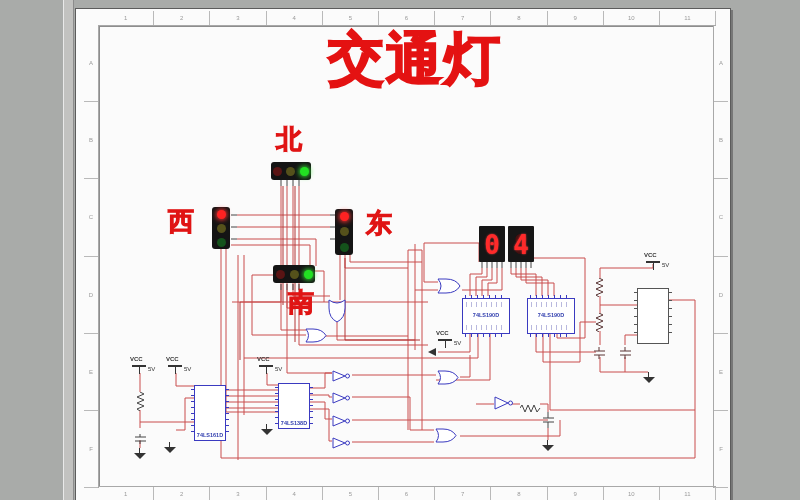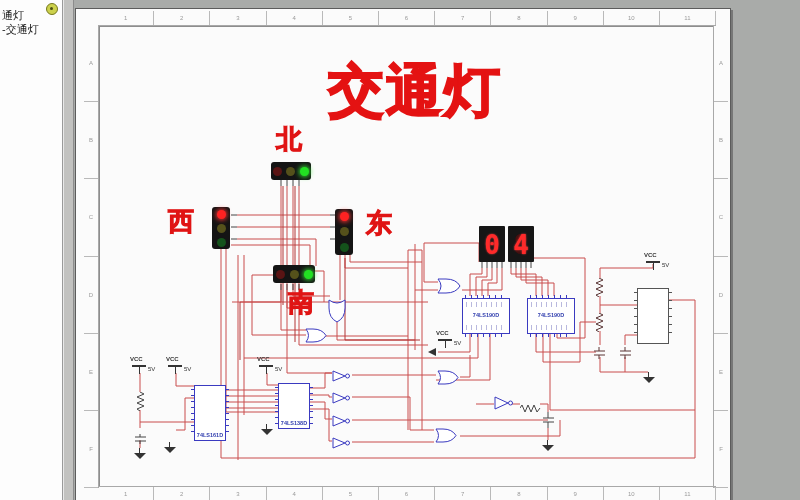--- a/index.html
+++ b/index.html
@@ -30,21 +30,21 @@
   .ruler.right{right:2px;border-left:1px solid #a8a8a8;}
   .inner-border{position:absolute;left:23px;top:17px;right:16px;bottom:16px;border:1px solid #8d8d8d;}
   .lbl{position:absolute;white-space:nowrap;line-height:1;}
   .ref{font-size:6px;color:#3340af;font-weight:bold;}
   .part{font-size:6px;color:#3340af;font-weight:bold;}
   .valtxt{font-size:6px;color:#444;}
   .redcap{font-size:7px;color:#cf1f1f;font-weight:bold;}
   
   .big-title{position:absolute;left:298px;top:22px;width:234px;text-align:center;
              font-size:56px;font-weight:bold;color:#e41212;-webkit-text-stroke:2px #e41212;
-             letter-spacing:2px;z-index:4;margin-top:32px;}
+             letter-spacing:2px;z-index:4;}
   .dir{position:absolute;font-size:26px;font-weight:bold;color:#e01414;
        -webkit-text-stroke:1px #e01414;z-index:4;}
   
   .tl{position:absolute;background:#141414;border-radius:3px;z-index:4;display:flex;
       align-items:center;justify-content:space-around;}
   .tl.h{flex-direction:row;}
   .tl.v{flex-direction:column;}
   .bulb{width:9px;height:9px;border-radius:50%;}
   .r-off{background:#5a1414;} .y-off{background:#55511b;} .g-off{background:#14521b;}
   .r-on{background:#ff2222;box-shadow:0 0 5px 1px #ff3333;}
@@ -82,25 +82,20 @@
   .gnd .stem{position:absolute;left:5px;top:0;width:1px;height:5px;background:#333;}
   .gnd .tri{position:absolute;left:0;top:5px;width:0;height:0;border-left:6px solid transparent;
             border-right:6px solid transparent;border-top:6px solid #333;}
   svg.layer{position:absolute;left:0;top:0;z-index:2;}
 </style>
 </head>
 <body>
 
 <div id="app">
 
-  <div class="sidebar">
-    <div class="sb-icon"></div>
-    <div class="sb-item" style="top:8px">通灯</div>
-    <div class="sb-item" style="top:22px">-交通灯</div>
-  </div>
   <div class="splitter"></div>
 
   <div class="sheet">
     <div class="ruler h top">
         <div class="cell">1</div>
         <div class="cell">2</div>
         <div class="cell">3</div>
         <div class="cell">4</div>
         <div class="cell">5</div>
         <div class="cell">6</div>

